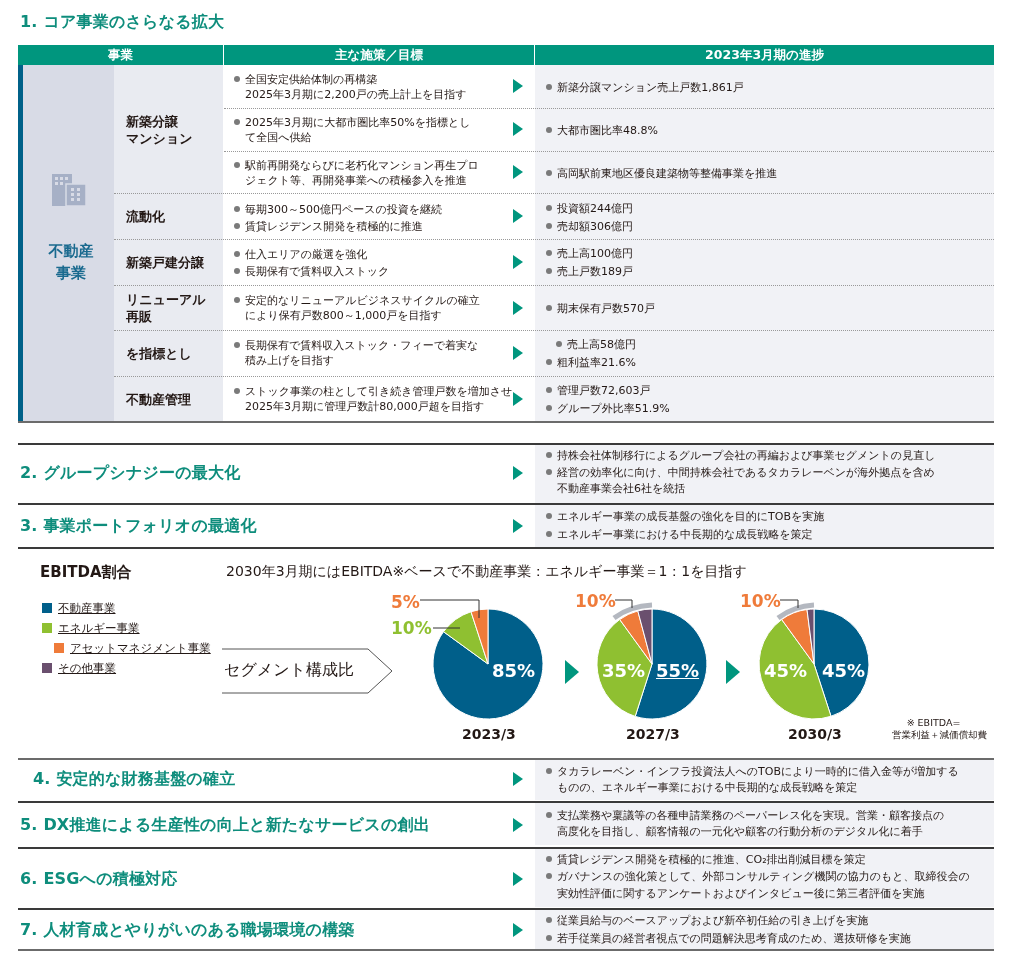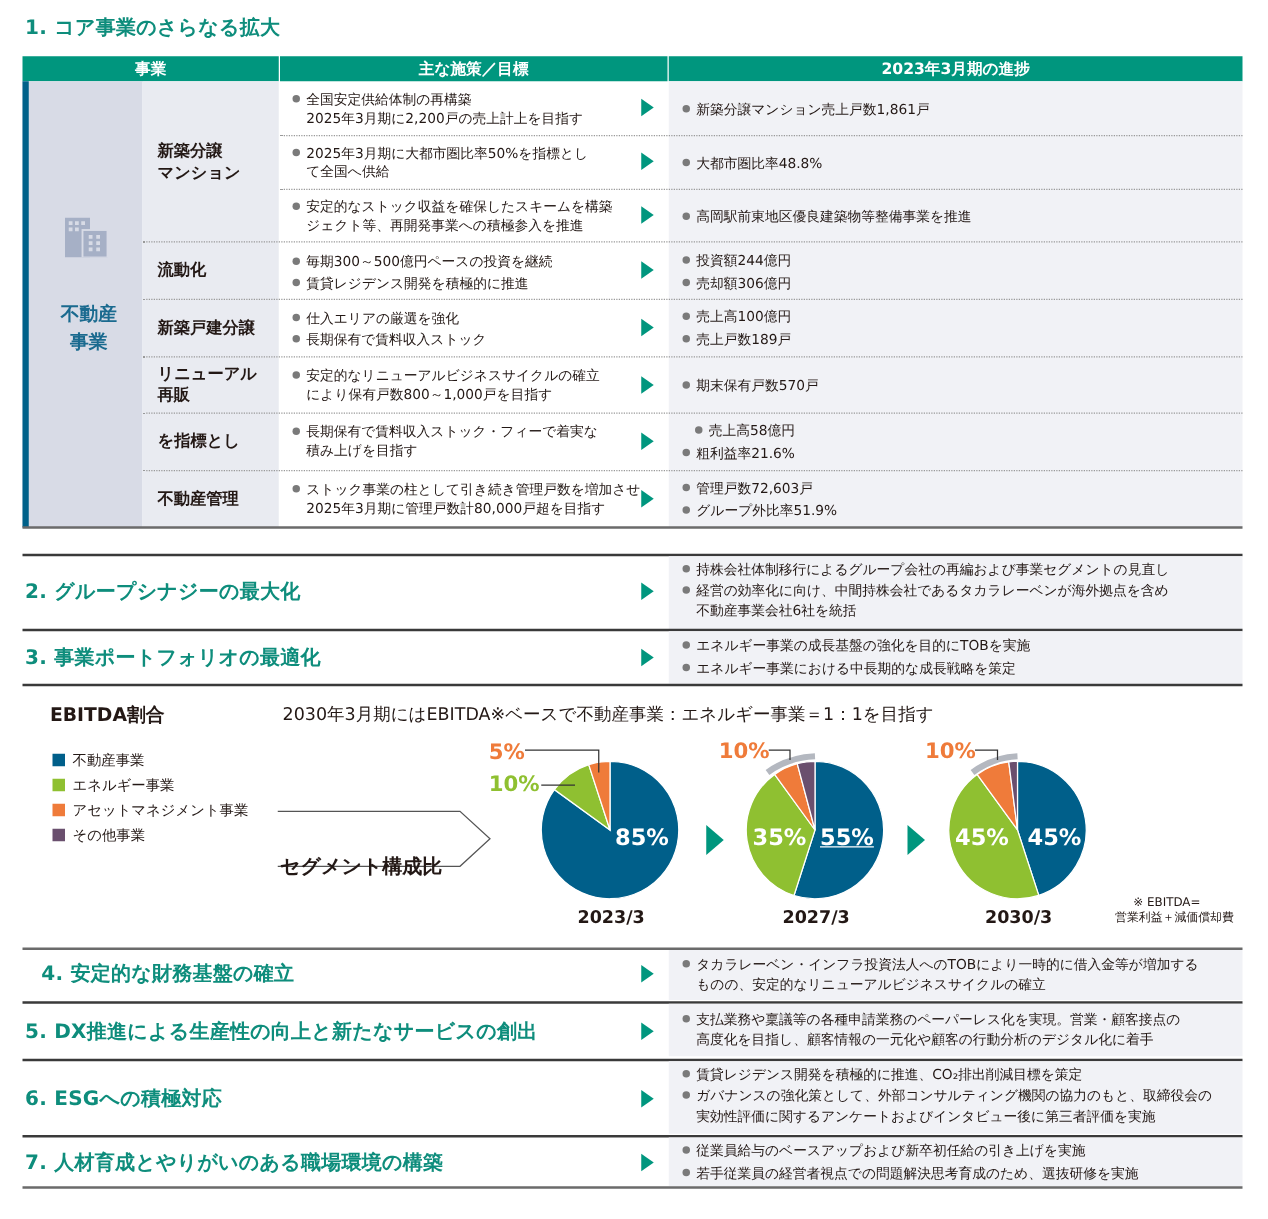--- a/index.html
+++ b/index.html
@@ -30,23 +30,23 @@
   .biz-name { position: absolute; left: 36px; top: 240px; width: 70px; text-align: center; color: #1a6a8f; font-weight: bold; font-size: 15px; line-height: 22px; }
   .bldg-icon { position: absolute; left: 52px; top: 174px; }
 
   
   .hr { position: absolute; left: 18px; width: 976px; height: 2px; background: #3a3a3a; }
   .prog-bg { position: absolute; left: 535px; width: 459px; background: #f1f2f6; }
 
   
   .ebitda-title { position: absolute; left: 40px; top: 563px; font-size: 15px; font-weight: bold; color: #231815; }
   .ebitda-goal { position: absolute; left: 226px; top: 563px; font-size: 14px; color: #231815; white-space: nowrap; }
-  .legend-item { position: absolute; left: 42px; font-size: 11.5px; color: #231815; white-space: nowrap; }
+  .legend-item { position: absolute; left: 42px; font-size: 11.5px; color: #231815; white-space: nowrap; text-decoration: underline; }
   .legend-item .sq { display: inline-block; width: 10px; height: 10px; margin-right: 6px; vertical-align: -1px; }
-  .seg-label { position: absolute; left: 224px; top: 648px; font-size: 16px; font-weight: bold; color: #231815; margin-top: 23px; }
+  .seg-label { position: absolute; left: 224px; top: 648px; font-size: 16px; font-weight: normal; color: #231815; }
   .year-label { position: absolute; font-size: 14px; font-weight: bold; color: #231815; }
   .pct-out { position: absolute; font-size: 17px; font-weight: bold; }
   .pct-in { position: absolute; font-size: 18px; font-weight: bold; color: #fff; }
   .note { position: absolute; left: 880px; top: 717px; font-size: 9.5px; color: #231815; line-height: 12px; white-space: nowrap; text-align: center; }
 </style>
 </head>
 <body>
 
 <div class="h-title" style="left:20px; top:12px;">1. コア事業のさらなる拡大</div>
 
@@ -105,21 +105,21 @@
 
 <div class="bullet-txt" style="left:234px; top:72px;">
   <div><span class="b"></span><span>全国安定供給体制の再構築</span></div>
   <div class="indent">2025年3月期に2,200戸の売上計上を目指す</div>
 </div>
 <div class="bullet-txt" style="left:234px; top:115px;">
   <div><span class="b"></span><span>2025年3月期に大都市圏比率50%を指標とし</span></div>
   <div class="indent">て全国へ供給</div>
 </div>
 <div class="bullet-txt" style="left:234px; top:158px;">
-  <div><span class="b"></span><span>安定的なストック収益を確保したスキームを構築</span></div>
+  <div><span class="b"></span><span>駅前再開発ならびに老朽化マンション再生プロ</span></div>
   <div class="indent">ジェクト等、再開発事業への積極参入を推進</div>
 </div>
 <div class="bullet-txt" style="left:234px; top:201px; line-height:17px;">
   <div><span class="b"></span><span>毎期300～500億円ペースの投資を継続</span></div>
   <div><span class="b"></span><span>賃貸レジデンス開発を積極的に推進</span></div>
 </div>
 <div class="bullet-txt" style="left:234px; top:246px; line-height:17px;">
   <div><span class="b"></span><span>仕入エリアの厳選を強化</span></div>
   <div><span class="b"></span><span>長期保有で賃料収入ストック</span></div>
 </div>
@@ -184,21 +184,21 @@
   <div><span class="b"></span><span>エネルギー事業の成長基盤の強化を目的にTOBを実施</span></div>
   <div><span class="b"></span><span>エネルギー事業における中長期的な成長戦略を策定</span></div>
 </div>
 <div class="hr" style="top:547px;"></div>
 
 <div class="ebitda-title">EBITDA割合</div>
 <div class="ebitda-goal">2030年3月期にはEBITDA※ベースで不動産事業：エネルギー事業＝1：1を目指す</div>
 
 <div class="legend-item" style="top:601px;"><span class="sq" style="background:#005f8a"></span><span>不動産事業</span></div>
 <div class="legend-item" style="top:621px;"><span class="sq" style="background:#8fc031"></span><span>エネルギー事業</span></div>
-<div class="legend-item" style="top:641px;"><span class="sq" style="background:#ef7b3a"></span><span>アセットマネジメント事業</span></div>
+<div class="legend-item" style="top:641px;margin-left:12px;"><span class="sq" style="background:#ef7b3a"></span><span>アセットマネジメント事業</span></div>
 <div class="legend-item" style="top:661px;"><span class="sq" style="background:#6a4f6e"></span><span>その他事業</span></div>
 
 <svg class="abs" style="left:222px; top:648px;" width="172" height="46" viewBox="0 0 172 46">
   <polyline points="0,1 146,1 170,23 146,45 0,45" fill="none" stroke="#555" stroke-width="1"></polyline>
 </svg>
 <div class="seg-label" style="top:660px;">セグメント構成比</div>
 
 <svg class="abs" style="left:432px; top:608px;" width="112" height="112" viewBox="-56 -56 112 112">
   <path d="M0,0 L0,-55 A55,55 0 1 1 -44.5,-32.3 Z" fill="#005f8a" stroke="#fff" stroke-width="1"></path>
   <path d="M0,0 L-44.5,-32.3 A55,55 0 0 1 -17,-52.3 Z" fill="#8fc031" stroke="#fff" stroke-width="1"></path>
@@ -255,21 +255,21 @@
   <div>※ EBITDA=</div>
   <div style="padding-left:12px;">営業利益＋減価償却費</div>
 </div>
 
 <div class="hr" style="top:758px; background:#6b6b6b;"></div>
 <div class="prog-bg" style="top:760px; height:40px;"></div>
 <div class="h-title" style="left:20px; top:769px;margin-left:13px;">4. 安定的な財務基盤の確立</div>
 <div class="tri" style="left:513px; top:772px;"></div>
 <div class="bullet-txt" style="left:546px; top:764px; line-height:16px;">
   <div><span class="b"></span><span>タカラレーベン・インフラ投資法人へのTOBにより一時的に借入金等が増加する</span></div>
-  <div class="indent">ものの、安定的なリニューアルビジネスサイクルの確立</div>
+  <div class="indent">ものの、エネルギー事業における中長期的な成長戦略を策定</div>
 </div>
 
 <div class="hr" style="top:801px;"></div>
 <div class="prog-bg" style="top:803px; height:42px;"></div>
 <div class="h-title" style="left:20px; top:815px;">5. DX推進による生産性の向上と新たなサービスの創出</div>
 <div class="tri" style="left:513px; top:818px;"></div>
 <div class="bullet-txt" style="left:546px; top:808px; line-height:16px;">
   <div><span class="b"></span><span>支払業務や稟議等の各種申請業務のペーパーレス化を実現。営業・顧客接点の</span></div>
   <div class="indent">高度化を目指し、顧客情報の一元化や顧客の行動分析のデジタル化に着手</div>
 </div>

